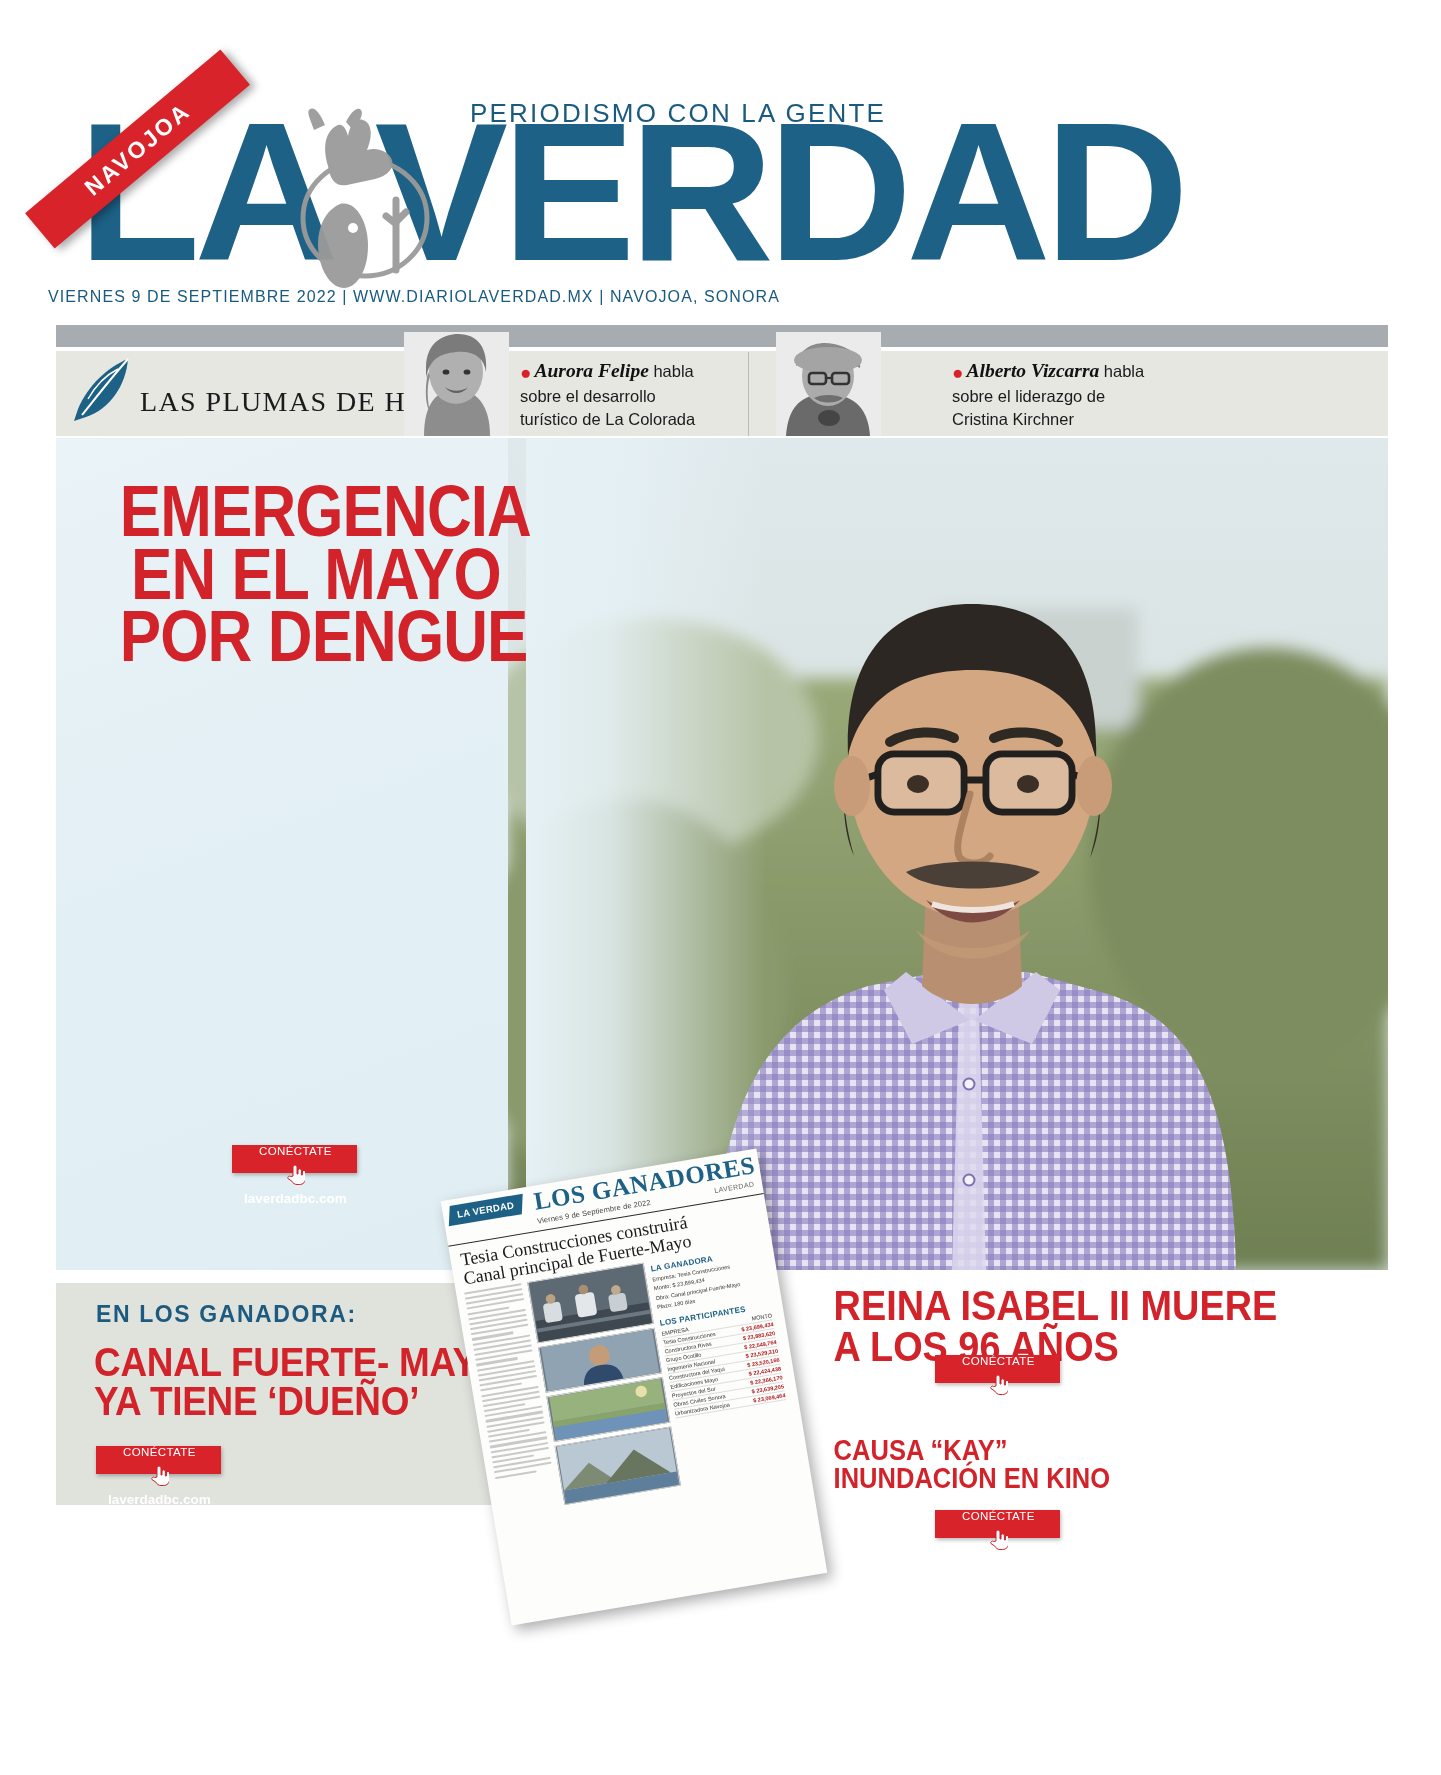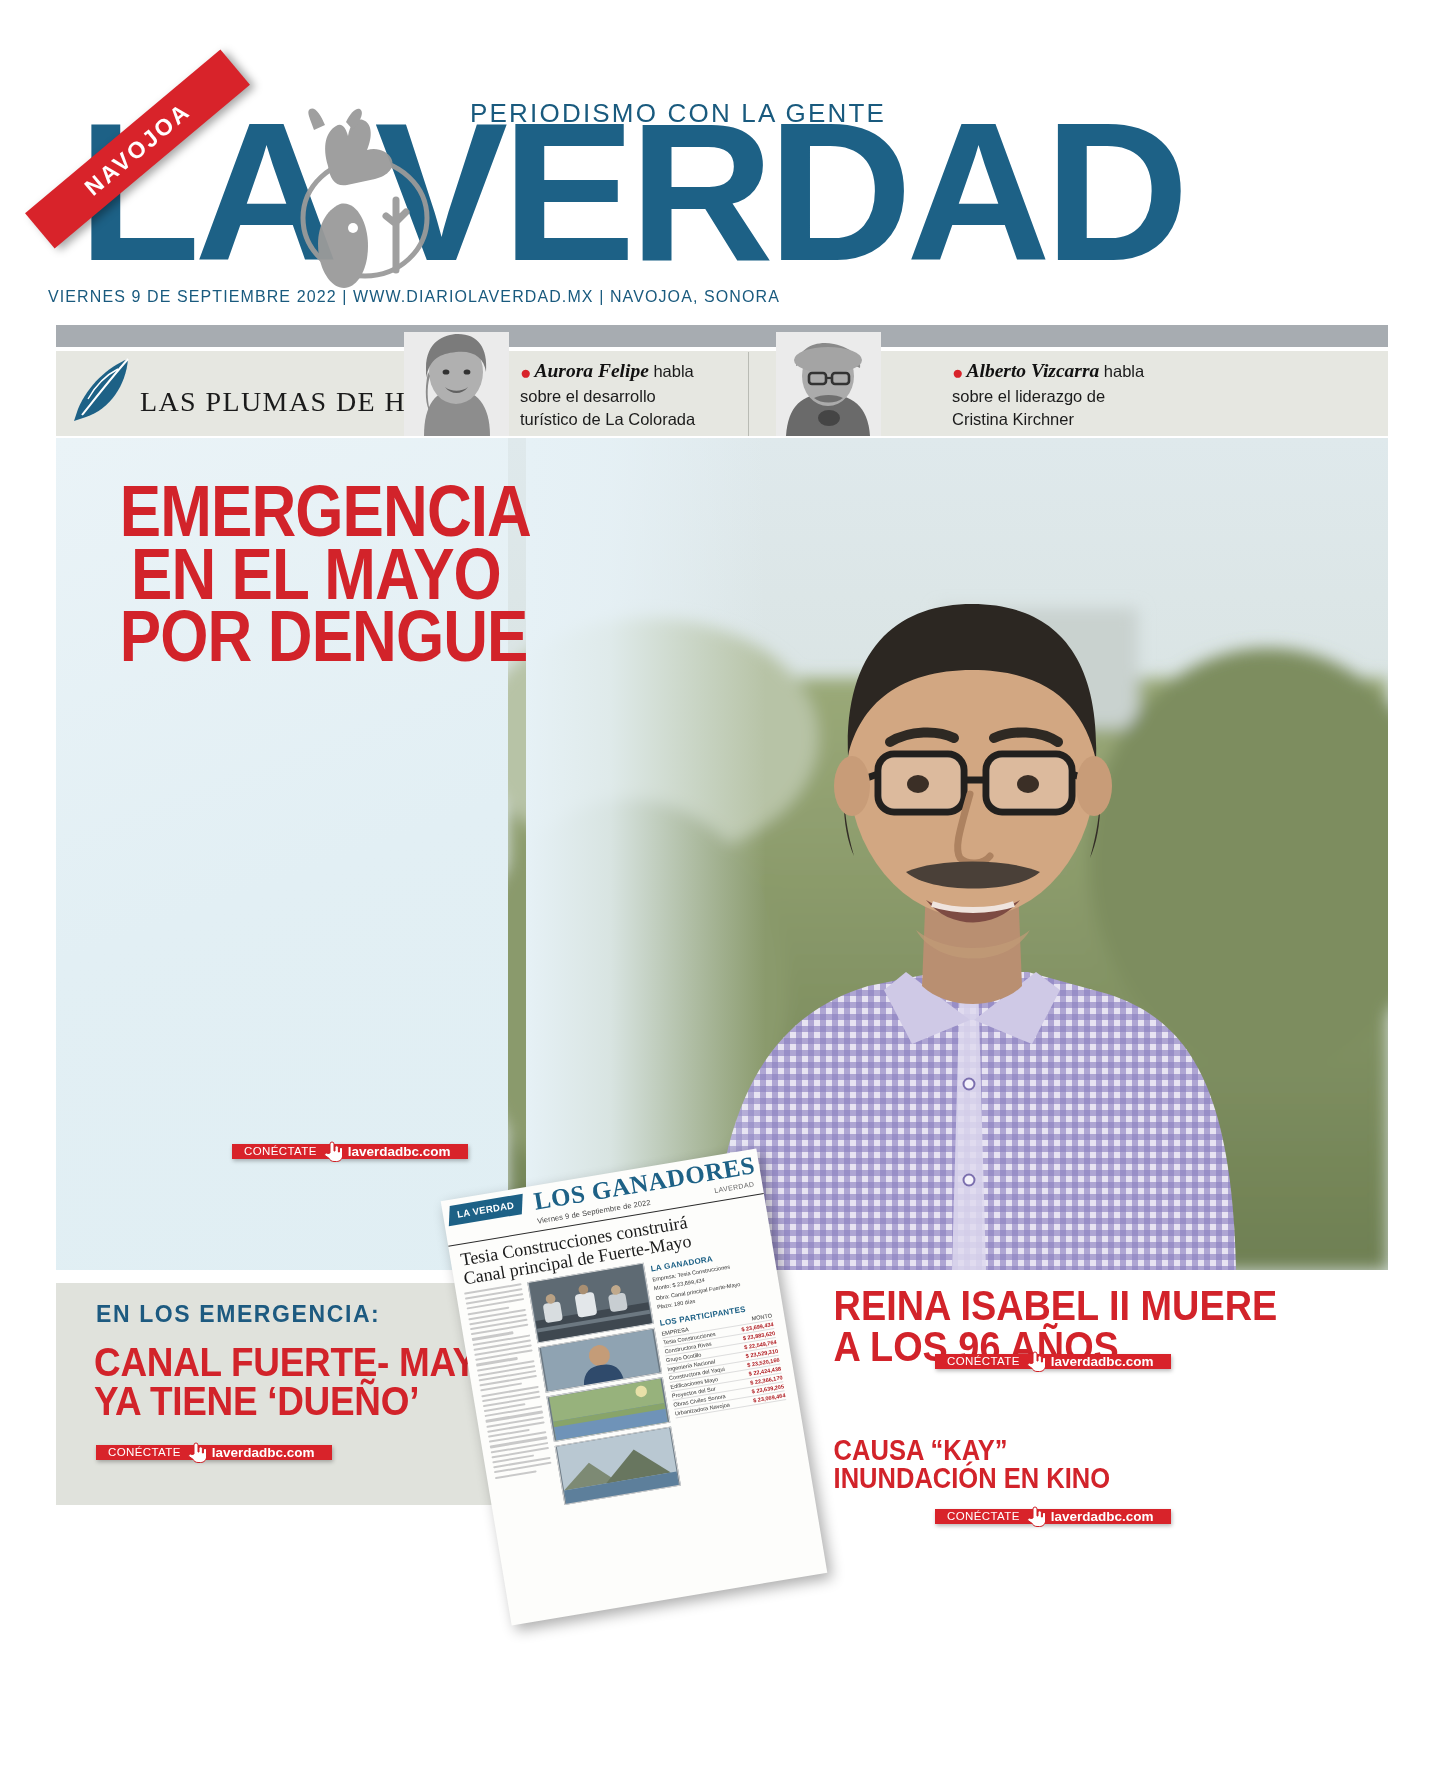--- a/index.html
+++ b/index.html
@@ -116,23 +116,24 @@
   .deck {
     position:absolute; left:20px; top:330px; width:436px;
     text-align:right;
     font-family:"Liberation Serif", serif;
     font-size:31px; line-height:1.28; color:#17181a;
   }
 
   
   .badge {
     display:inline-flex; align-items:center; gap:6px;
-    background:#d8232a; color:#fff; height:15px; padding:0 17px 0 12px;
+    background:#d8232a; color:#fff; height:28px; padding:0 10px 0 12px;
     box-shadow:1px 2px 4px rgba(0,0,0,.28);
     white-space:nowrap;
+    flex-direction:column;
   }
   .badge .b-left { font-size:11.5px; letter-spacing:.4px; font-weight:400; }
   .badge .b-right { font-size:13.5px; font-weight:bold; }
   .badge .hand { width:19px; height:22px; flex:0 0 auto; }
   .badge-wrap-hero { position:absolute; left:176px; top:703px; }
 
   
   .promo-left {
     position:absolute; left:56px; top:1283px; width:505px; height:222px;
     background:#e0e2dc;
@@ -393,21 +394,21 @@
       <svg class="hand" viewBox="0 0 19 22" aria-hidden="true">
         <path d="M7 13 V4 a2 2 0 0 1 4 0 v7 h1 V7.5 a1.7 1.7 0 0 1 3.4 0 V12 h1 V9 a1.6 1.6 0 0 1 3.2 0 v6.2
                  c0 3.6 -2.4 6.3 -6 6.3 h-2.6 c-2.4 0 -4 -1.3 -5.2 -3.4 L2 15.6 a1.7 1.7 0 0 1 2.7 -2 Z" fill="#ffffff" stroke="#cf2026" stroke-width="1"></path>
       </svg>
       <span class="b-right">laverdadbc.com</span>
     </div>
   </div>
 </div>
 
 <div class="promo-left"></div>
-<div class="promo-kicker">EN LOS EMERGENCIA:</div>
+<div class="promo-kicker">EN LOS GANADORA:</div>
 <div class="promo-head">
   <span>CANAL FUERTE- MAYO</span>
   <span>YA TIENE ‘DUEÑO’</span>
 </div>
 <div class="badge-wrap-pl">
   <div class="badge">
     <span class="b-left">CONÉCTATE</span>
     <svg class="hand" viewBox="0 0 19 22" aria-hidden="true">
       <path d="M7 13 V4 a2 2 0 0 1 4 0 v7 h1 V7.5 a1.7 1.7 0 0 1 3.4 0 V12 h1 V9 a1.6 1.6 0 0 1 3.2 0 v6.2
                c0 3.6 -2.4 6.3 -6 6.3 h-2.6 c-2.4 0 -4 -1.3 -5.2 -3.4 L2 15.6 a1.7 1.7 0 0 1 2.7 -2 Z" fill="#ffffff" stroke="#cf2026" stroke-width="1"></path>

